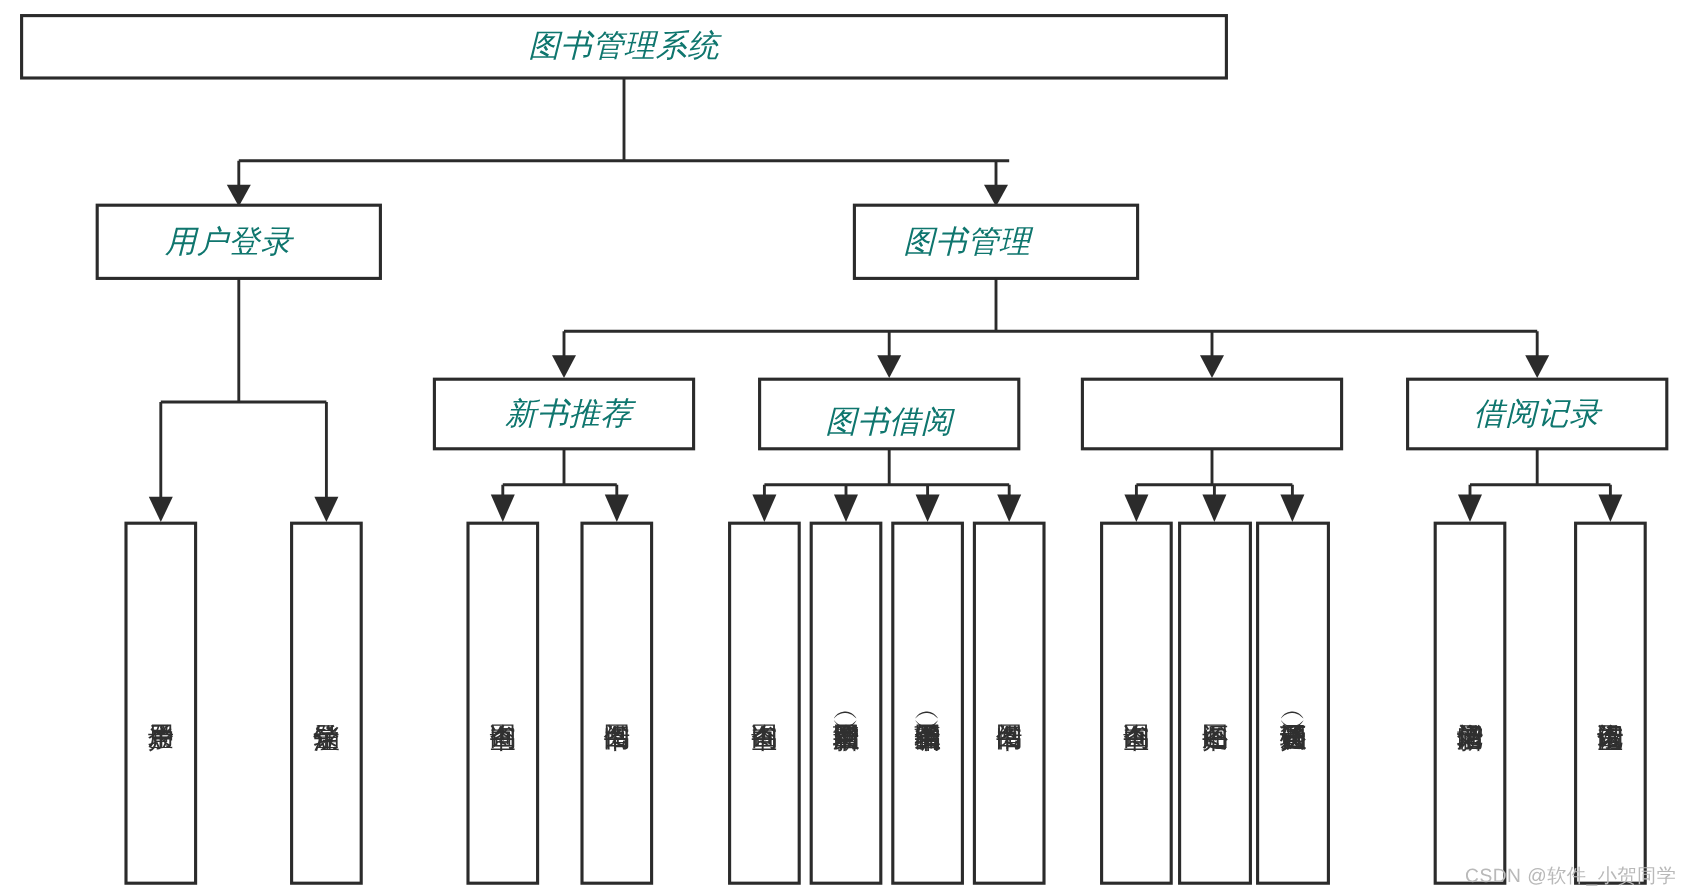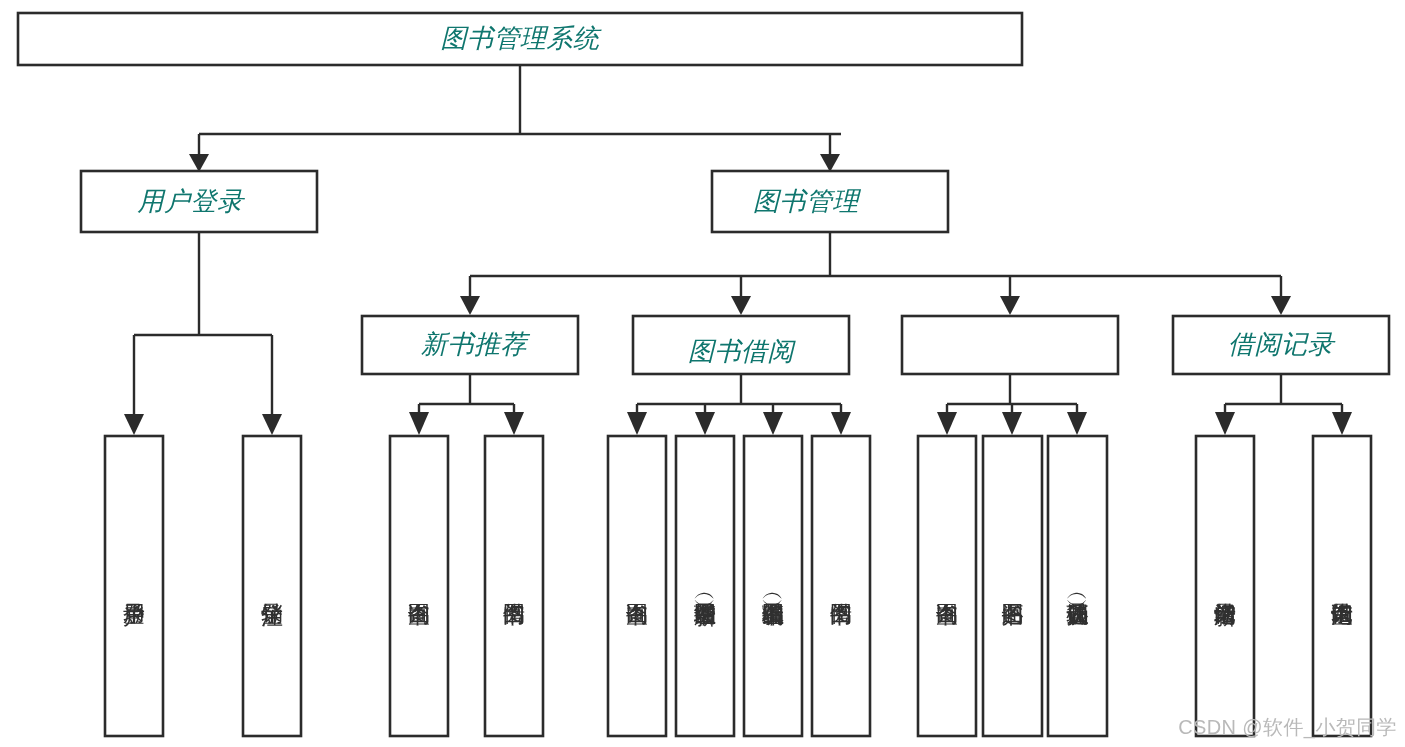--- a/index.html
+++ b/index.html
@@ -63,21 +63,21 @@
     line-height: 1.28;
     writing-mode: vertical-rl;
     text-orientation: upright;
     pointer-events: none;
   }
   .watermark {
     position: absolute;
     right: 8px;
     bottom: 6px;
     color: #b9b9b9;
-    font-size: 20px;
+    font-size: 16px;
     letter-spacing: 0.4px;
     white-space: nowrap;
     user-select: none;
   }
 </style>
 </head>
 <body>
 
 <div id="canvas">
 

